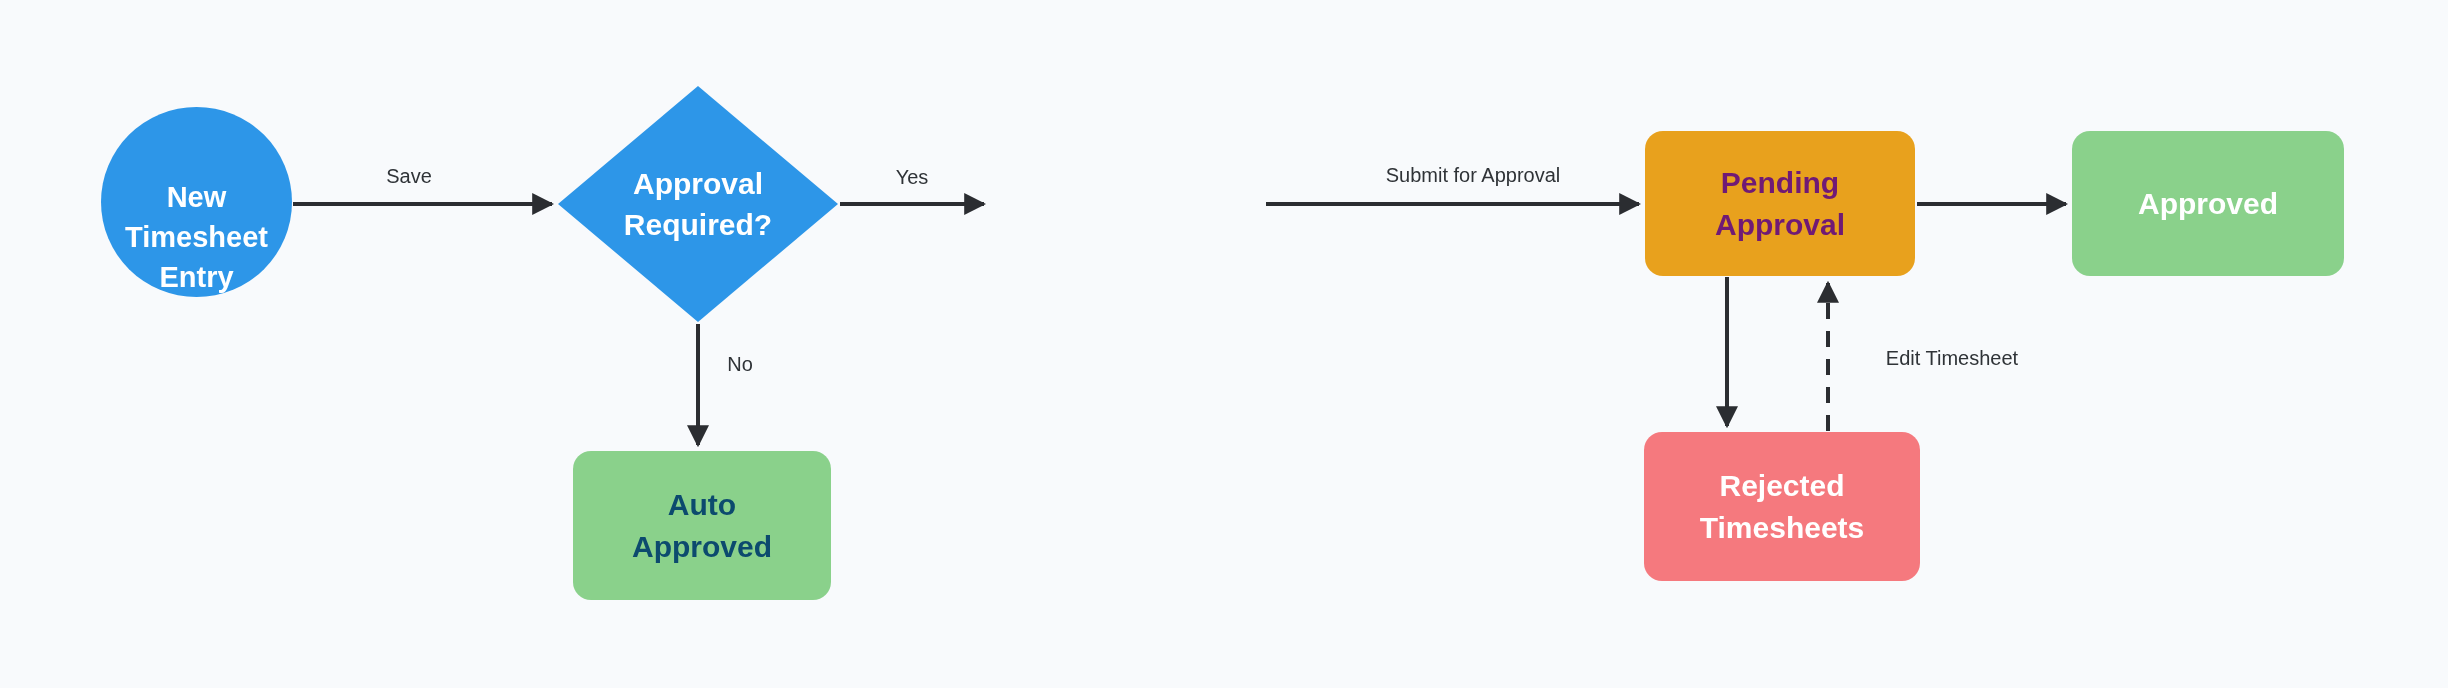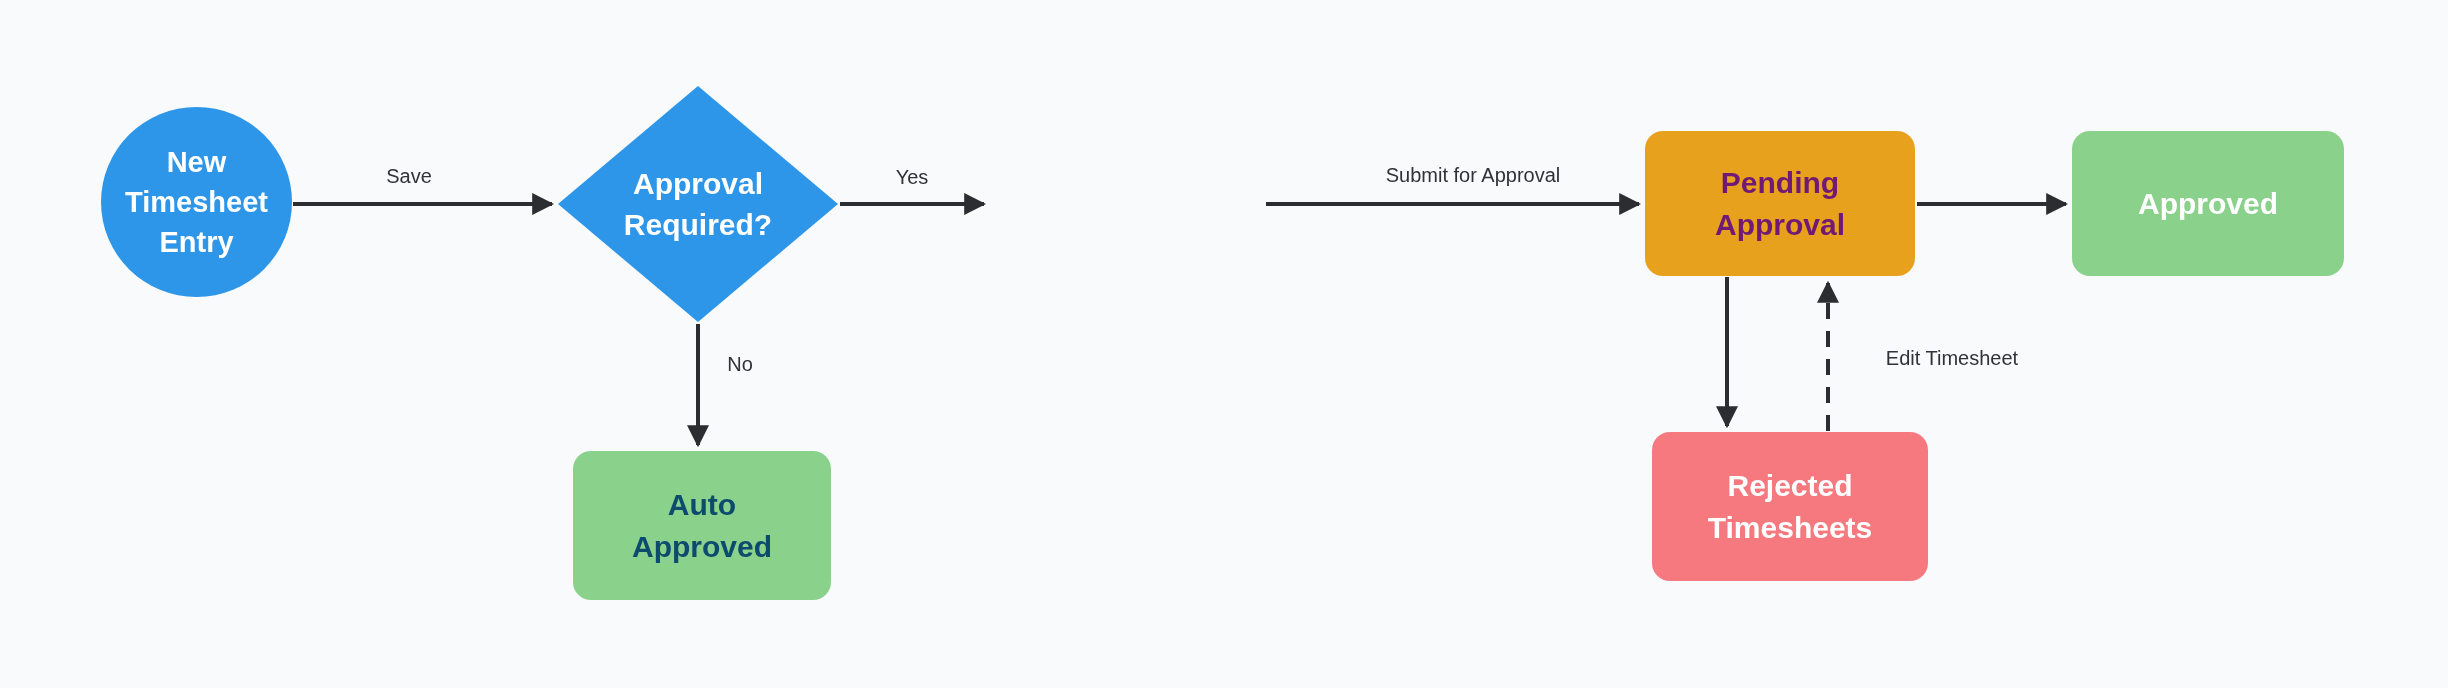--- a/index.html
+++ b/index.html
@@ -42,21 +42,21 @@
     align-items: center;
     justify-content: center;
     text-align: center;
     font-weight: 700;
     font-size: 30px;
     line-height: 1.38;
     white-space: pre-line;
     border-radius: 18px;
     color: #FFFFFF;
   }
-  .node.circle { border-radius: 50%; }
+  .node.circle { border-radius: 50%; align-items: flex-end; }
   .node.diamond-label {
     background: transparent !important;
     pointer-events: none;
   }
   .edge-label {
     position: absolute;
     transform: translate(-50%, -50%);
     font-weight: 400;
     font-size: 20px;
     color: var(--label);
@@ -105,21 +105,21 @@
 
   <div class="node" style="left: 2072px; top: 131px; width: 272px; height: 145px; background-color: rgb(138, 209, 139); color: rgb(255, 255, 255);">
     <span>Approved</span>
   </div>
 
   <div class="node" style="left: 573px; top: 451px; width: 258px; height: 149px; background-color: rgb(138, 209, 139); color: #0c4a6e;">
     <span>Auto
 Approved</span>
   </div>
 
-  <div class="node" style="left: 1644px; top: 432px; width: 276px; height: 149px; background-color: rgb(245, 121, 126); color: rgb(255, 255, 255); margin-left: 8px;">
+  <div class="node" style="left: 1644px; top: 432px; width: 276px; height: 149px; background-color: rgb(245, 121, 126); color: rgb(255, 255, 255);">
     <span>Rejected
 Timesheets</span>
   </div>
 
   <div class="edge-label" style="left:409px; top:176px;">Save</div>
   <div class="edge-label" style="left:912px; top:177px;">Yes</div>
   <div class="edge-label" style="left:740px; top:364px;">No</div>
   <div class="edge-label" style="left:1452px; top:175px;margin-left:21px;">Submit for Approval</div>
   <div class="edge-label" style="left:1952px; top:358px;">Edit Timesheet</div>
 

